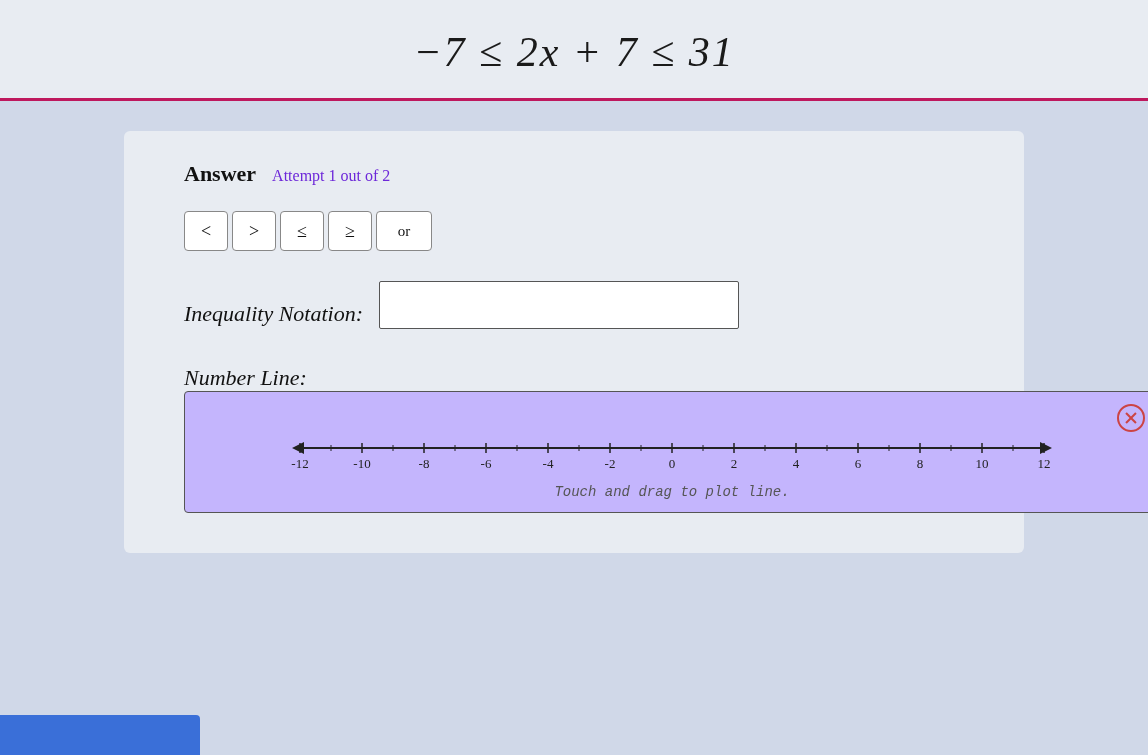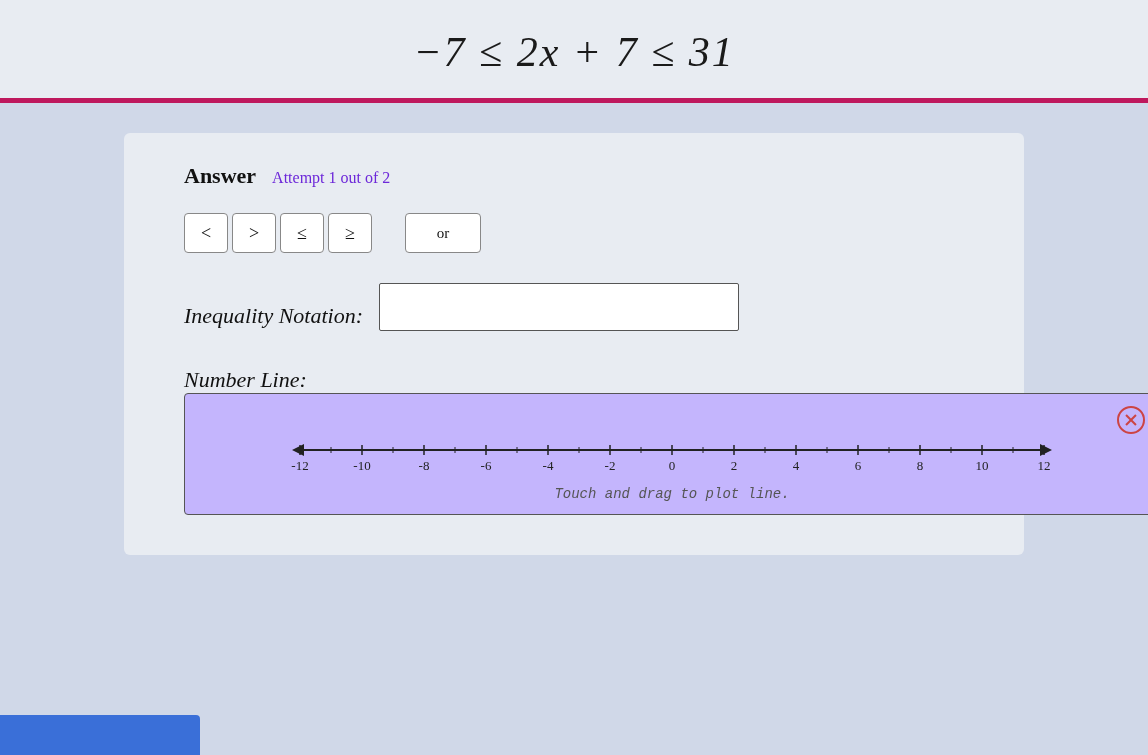--- a/index.html
+++ b/index.html
@@ -26,21 +26,21 @@
     }
 
     
     .top-banner {
       width: 100%;
       background: #e8ecf2;
       padding: 28px 0 22px 0;
       display: flex;
       justify-content: center;
       align-items: center;
-      border-bottom: 5px solid #be185d;
+      border-bottom: 3px solid #be185d;
     }
 
     .math-expression {
       font-size: 42px;
       font-style: italic;
       color: #1a1a1a;
       letter-spacing: 2px;
     }
 
     
@@ -89,23 +89,22 @@
       font-size: 18px;
       display: flex;
       align-items: center;
       justify-content: center;
       cursor: pointer;
       font-family: Georgia, serif;
       color: #111;
     }
 
     .sym-btn.or-btn {
-      width: 76px;
+      width: 56px;
       font-size: 15px;
-      margin-left: 29px;
     }
 
     
     .notation-row {
       display: flex;
       align-items: center;
       gap: 16px;
       margin-bottom: 36px;
     }
 

